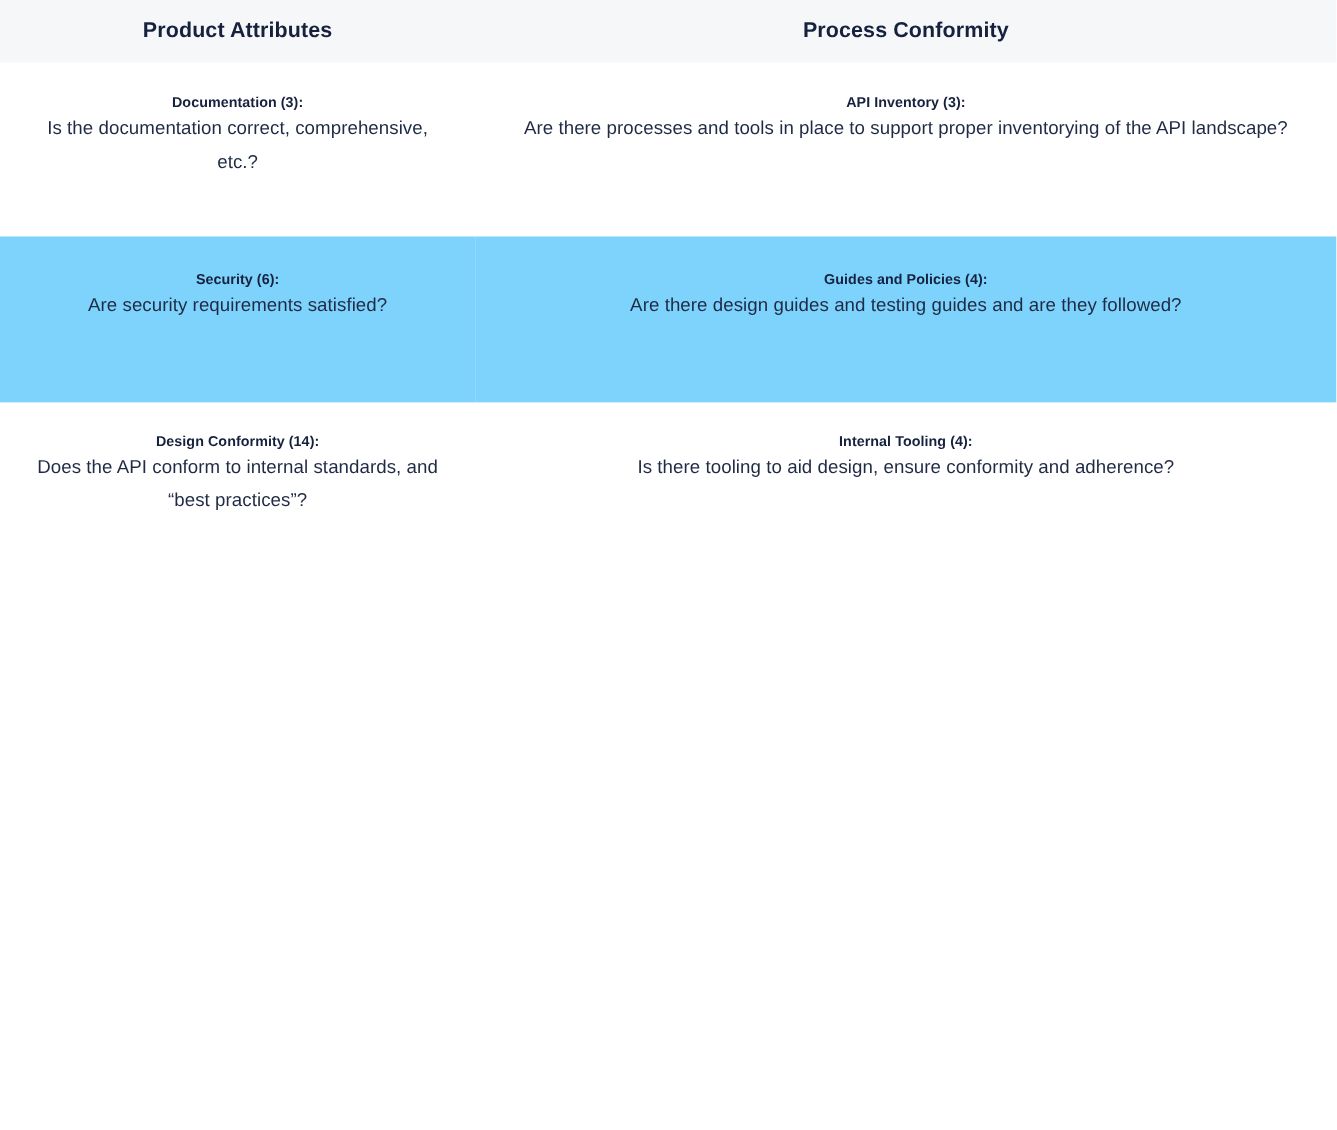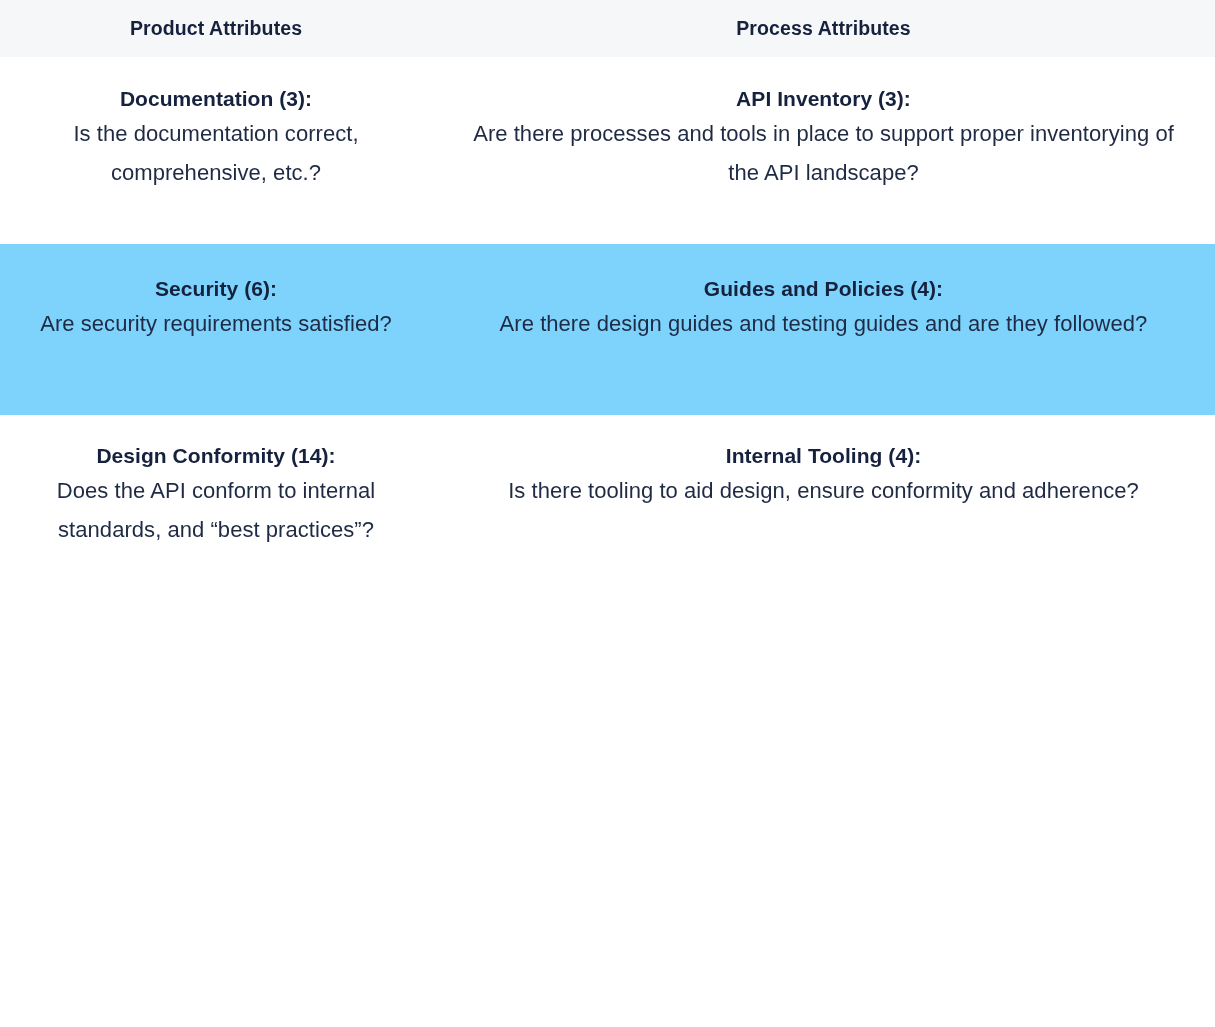--- a/index.html
+++ b/index.html
@@ -62,30 +62,30 @@
   tr.row-2 td.attr-cell { padding-top: 30px; padding-bottom: 72px; }
   tr.row-3 td.attr-cell { padding-top: 26px; padding-bottom: 60px; }
   tr.row-4 td.attr-cell { padding-top: 27px; padding-bottom: 62px; }
   tr.row-5 td.attr-cell { padding-top: 27px; padding-bottom: 22px; }
 
   
   td.attr-cell.lowered { padding-top: 44px; text-align: center; }
 
   .attr-title {
     display: block;
-    font-size: 21px;
+    font-size: 13px;
     font-weight: bold;
     color: #16213e;
     line-height: 1.42;
     letter-spacing: 0.05px;
   }
 
   .attr-desc {
     display: block;
-    font-size: 22px;
+    font-size: 17px;
     font-weight: normal;
     color: #1f2a44;
     line-height: 1.78;
     letter-spacing: 0.05px;
   }
 
   .product-cell .attr-desc { max-width: 372px; margin: 0 auto; }
   .process-cell .attr-desc { max-width: 720px; margin: 0 auto; }
 </style>
 </head>
@@ -93,21 +93,21 @@
 
 <table class="attr-table">
   <colgroup>
     <col class="col-product">
     <col class="col-process">
   </colgroup>
 
   <thead>
     <tr class="header-row">
       <th class="col-header" scope="col">Product Attributes</th>
-      <th class="col-header" scope="col">Process Attributes</th>
+      <th class="col-header" scope="col">Process Conformity</th>
     </tr>
   </thead>
 
   <tbody>
 
     <tr class="attr-row row-1">
       <td class="attr-cell product-cell">
         <span class="attr-title">Documentation (3):</span>
         <span class="attr-desc">Is the documentation correct, comprehensive, etc.?</span>
       </td>

